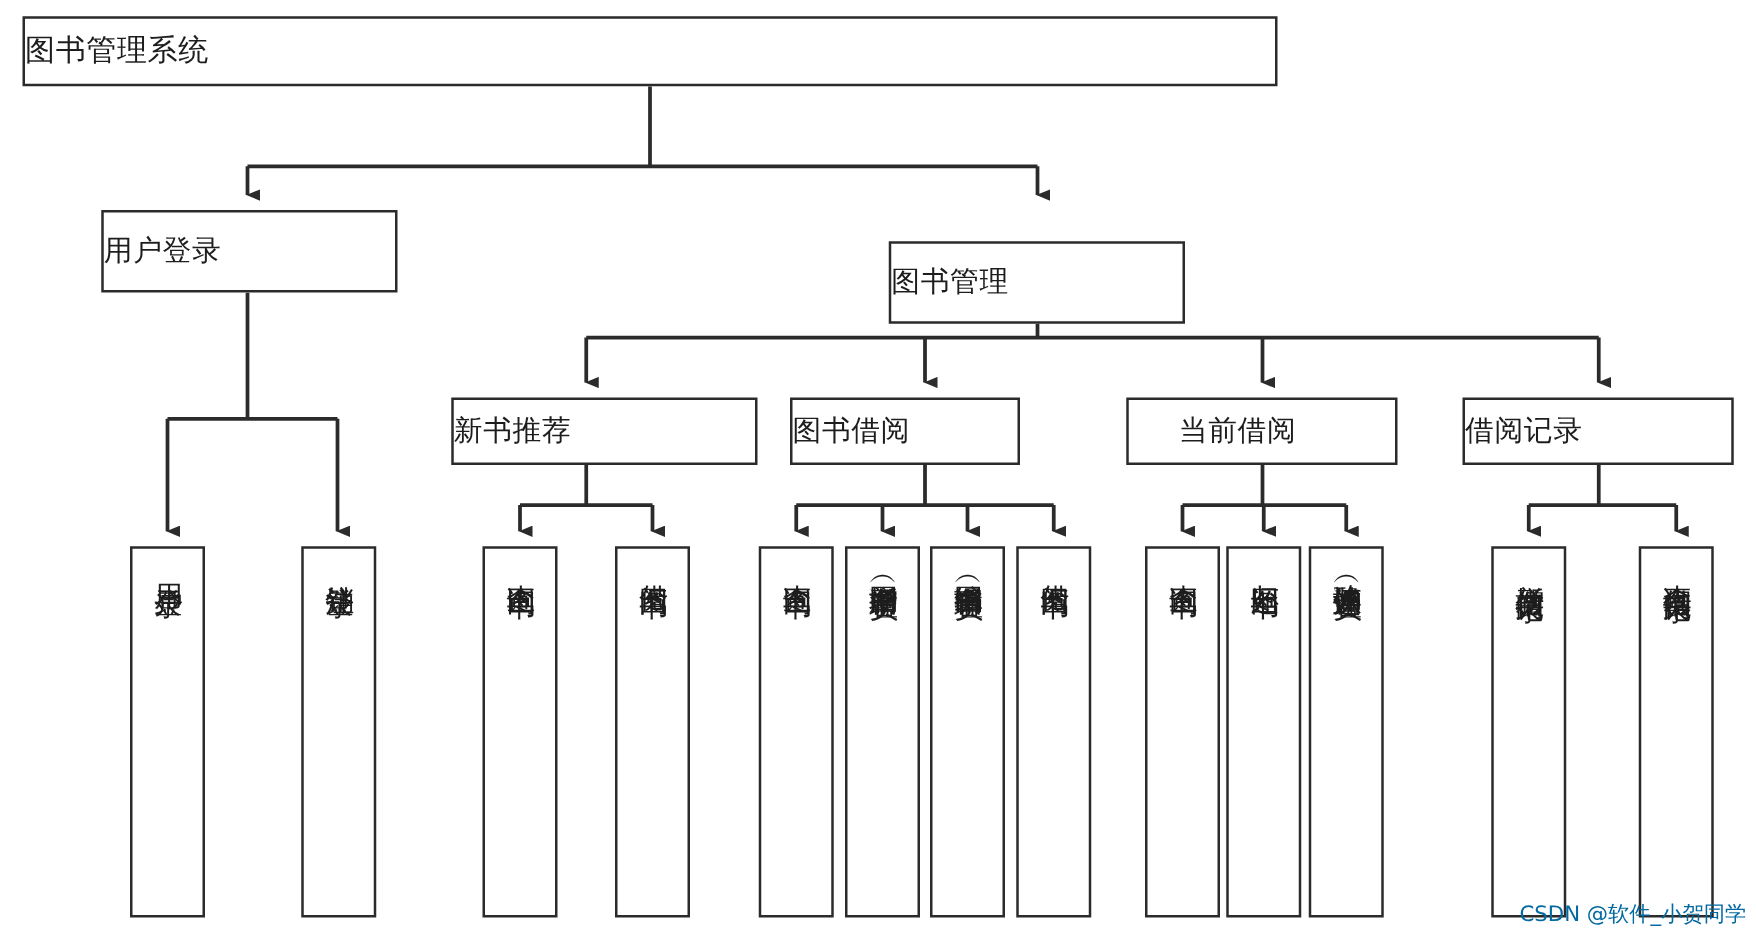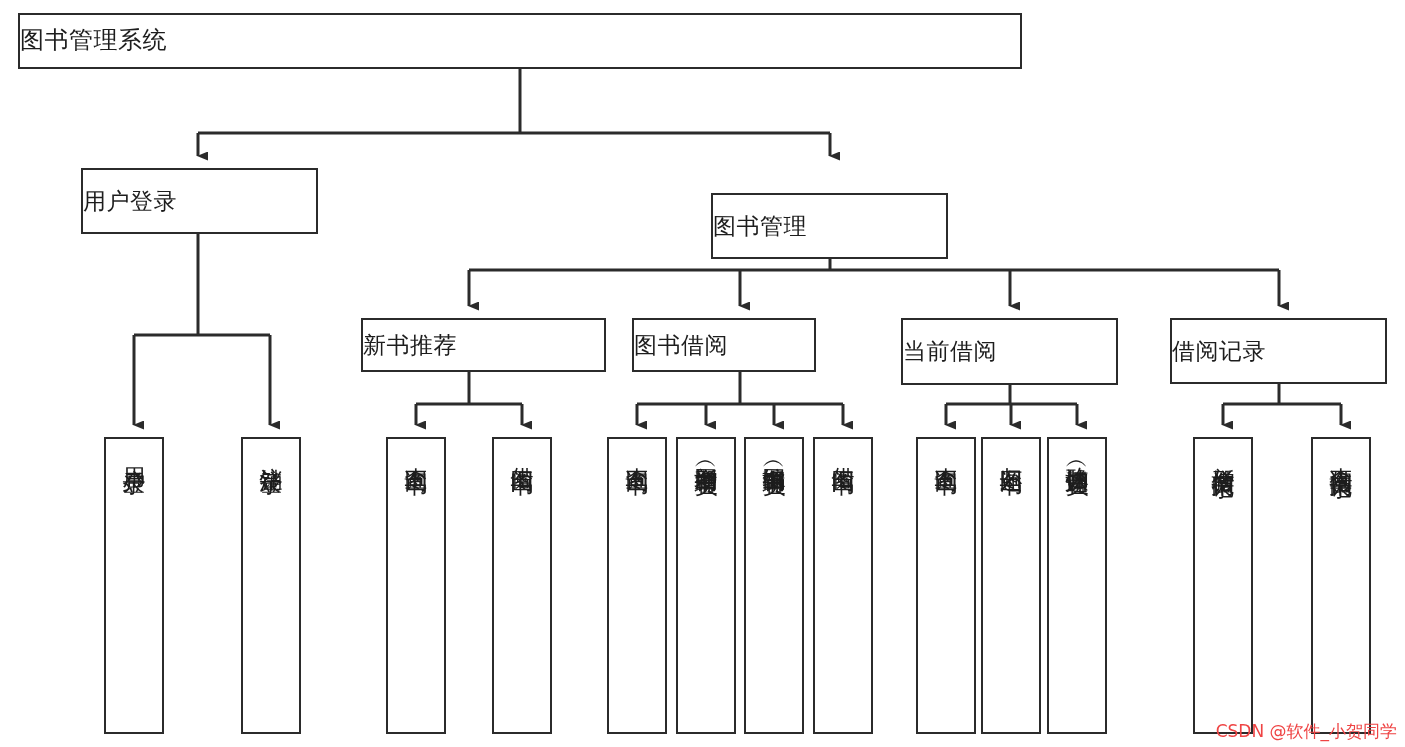--- a/index.html
+++ b/index.html
@@ -66,21 +66,21 @@
     white-space: nowrap;
   }
   .node.vertical.tall-label .node-label {
     letter-spacing: 1px;
   }
   #watermark {
     position: absolute;
     right: 8px;
     bottom: 4px;
     font-size: 17px;
-    color: #ef4444;
+    color: #0369a1;
     z-index: 5;
     white-space: nowrap;
     font-family: "DejaVu Sans", "Liberation Sans", sans-serif;
   }
 </style>
 </head>
 <body>
 
 <div id="diagram-canvas">
 
@@ -144,24 +144,24 @@
   <div class="node horizontal" style="left:711px; top:168px; width:237px; height:66px;margin-top:25px;">
     <span class="node-label">图书管理</span>
   </div>
 
   <div class="node horizontal" style="left:361px; top:318px; width:245px; height:54px;">
     <span class="node-label">新书推荐</span>
   </div>
   <div class="node horizontal" style="left:632px; top:318px; width:184px; height:54px;">
     <span class="node-label">图书借阅</span>
   </div>
-  <div class="node horizontal" style="left:901px; top:318px; width:217px; height:67px;">
+  <div class="node horizontal" style="left:901px; top:318px; width:217px; height:54px;padding-left:40px;">
     <span class="node-label">当前借阅</span>
   </div>
-  <div class="node horizontal" style="left:1170px; top:318px; width:217px; height:66px;">
+  <div class="node horizontal" style="left:1170px; top:318px; width:217px; height:54px;">
     <span class="node-label">借阅记录</span>
   </div>
 
   <div class="node vertical" style="left:104px; top:437px; width:60px; height:297px;">
     <span class="node-label">用户登录</span>
   </div>
   <div class="node vertical" style="left:241px; top:437px; width:60px; height:297px;">
     <span class="node-label">注销登录</span>
   </div>
 

